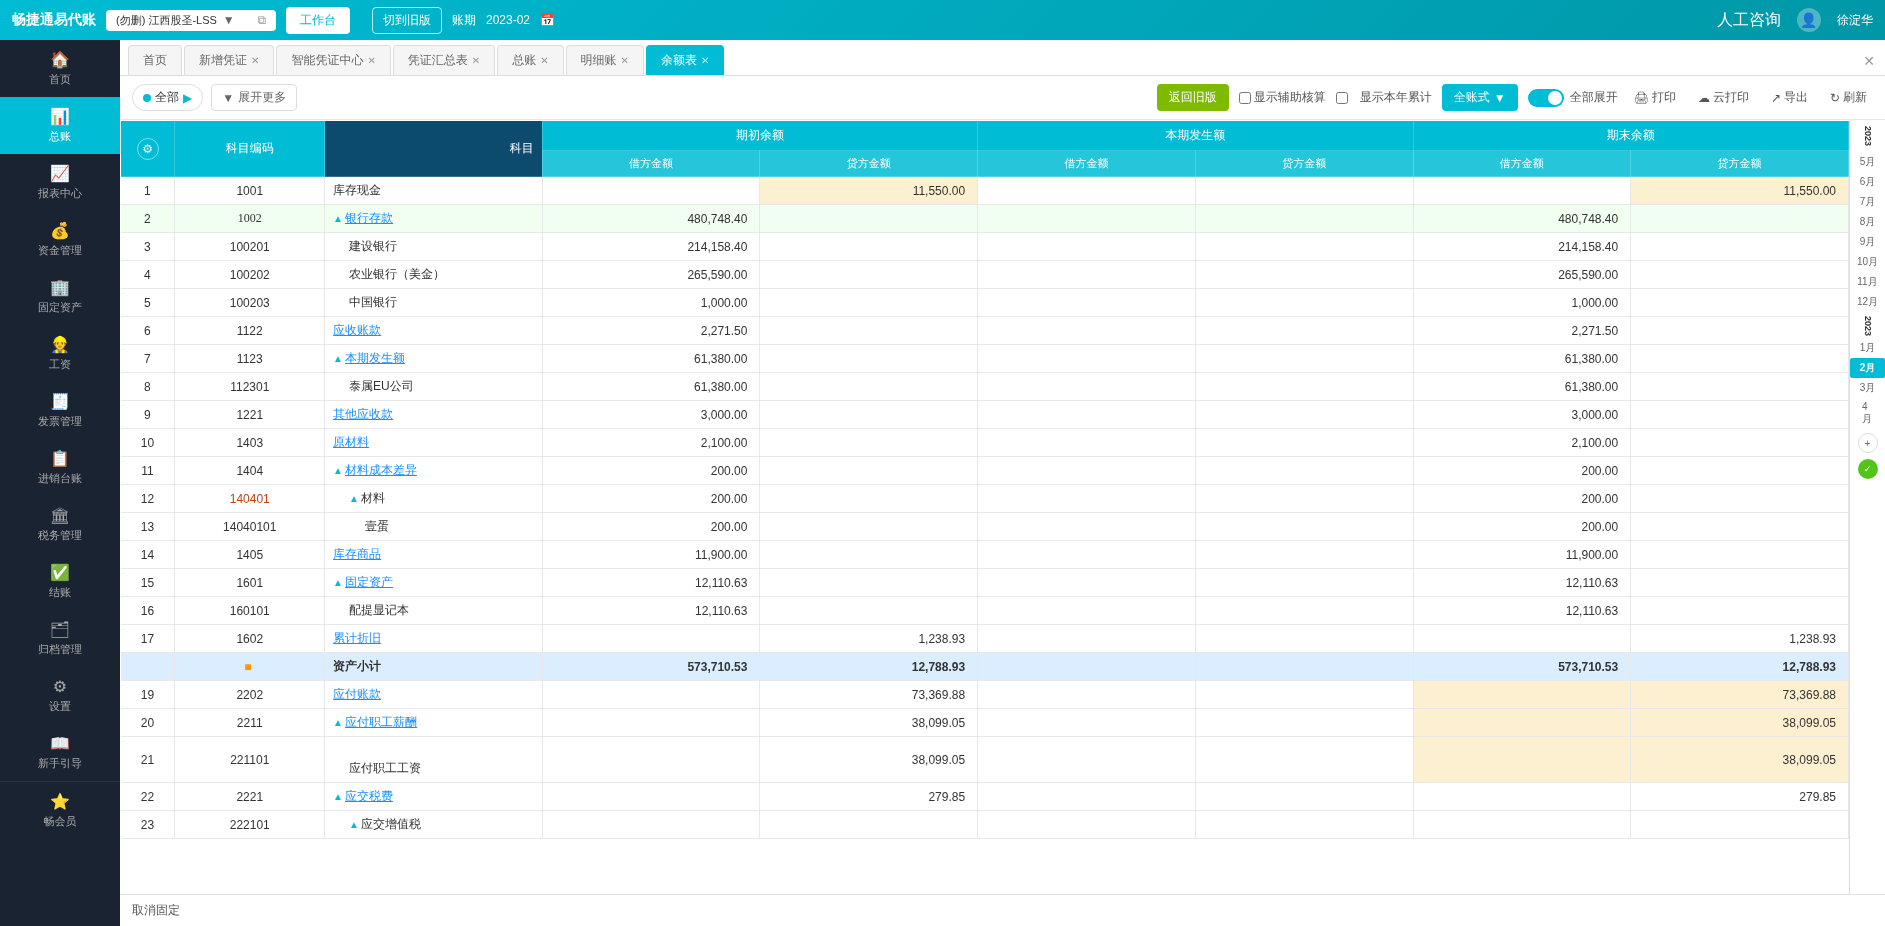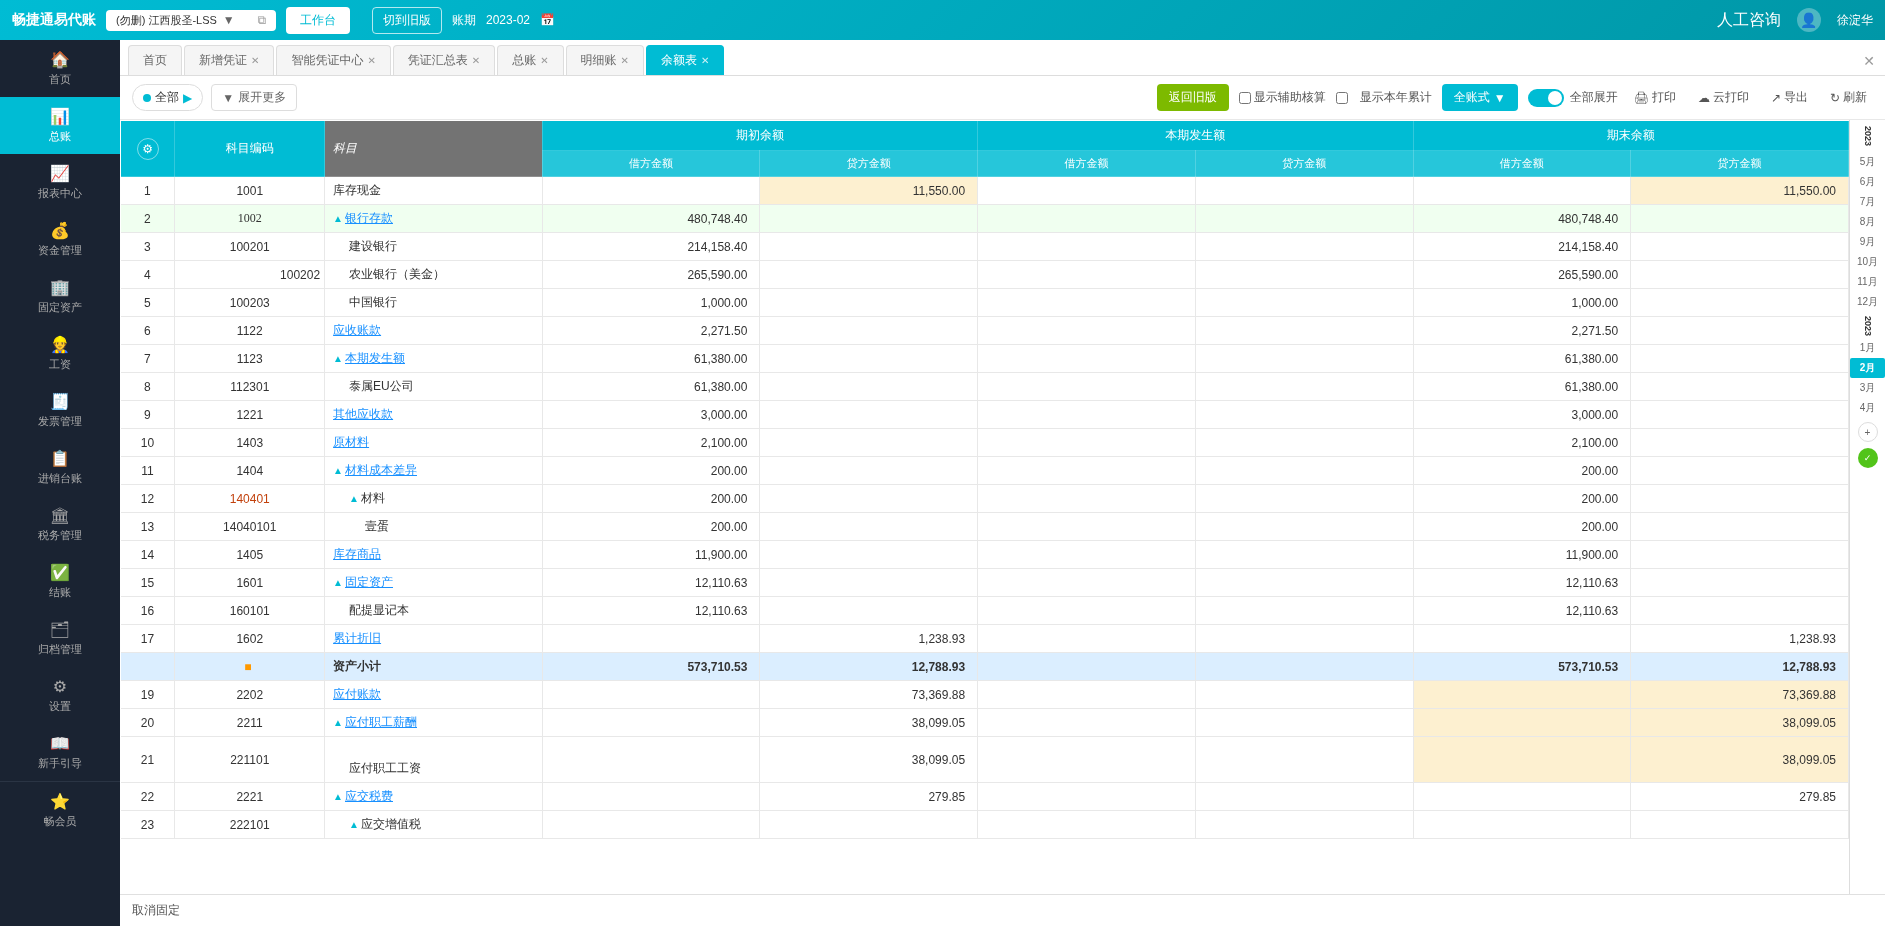--- a/index.html
+++ b/index.html
@@ -176,21 +176,21 @@
     <div style="flex:1;display:flex;overflow:hidden;">
 
       <div style="flex:1;overflow:auto;background:white;">
         <table style="width:100%;border-collapse:collapse;font-size:12px;">
           <thead>
             <tr>
               <th rowspan="2" style="background:#00bcd4;color:white;padding:6px 8px;text-align:center;border:1px solid rgba(255,255,255,0.2);width:40px;">
                 <div style="width:22px;height:22px;border-radius:50%;border:1px solid rgba(255,255,255,0.5);display:flex;align-items:center;justify-content:center;cursor:pointer;margin:auto;">⚙</div>
               </th>
               <th rowspan="2" style="background:#00bcd4;color:white;padding:6px 8px;text-align:center;border:1px solid rgba(255,255,255,0.2);width:110px;">科目编码</th>
-              <th rowspan="2" style="background:#737373;color:white;padding:6px 8px;text-align:left;border:1px solid rgba(255,255,255,0.2);width:160px;font-style:italic;">科目</th>
+              <th rowspan="2" style="background:#0c4a6e;color:white;padding:6px 8px;text-align:right;border:1px solid rgba(255,255,255,0.2);width:160px;">科目</th>
               <th colspan="2" style="background:#00bcd4;color:white;padding:6px 8px;text-align:center;border:1px solid rgba(255,255,255,0.2);">期初余额</th>
               <th colspan="2" style="background:#00bcd4;color:white;padding:6px 8px;text-align:center;border:1px solid rgba(255,255,255,0.2);">本期发生额</th>
               <th colspan="2" style="background:#00bcd4;color:white;padding:6px 8px;text-align:center;border:1px solid rgba(255,255,255,0.2);">期末余额</th>
             </tr>
             <tr>
               <th style="background:#26c6da;color:white;padding:5px 8px;text-align:center;border:1px solid rgba(255,255,255,0.2);font-size:11px;width:160px;">借方金额</th>
               <th style="background:#26c6da;color:white;padding:5px 8px;text-align:center;border:1px solid rgba(255,255,255,0.2);font-size:11px;width:160px;">贷方金额</th>
               <th style="background:#26c6da;color:white;padding:5px 8px;text-align:center;border:1px solid rgba(255,255,255,0.2);font-size:11px;width:160px;">借方金额</th>
               <th style="background:#26c6da;color:white;padding:5px 8px;text-align:center;border:1px solid rgba(255,255,255,0.2);font-size:11px;width:160px;">贷方金额</th>
               <th style="background:#26c6da;color:white;padding:5px 8px;text-align:center;border:1px solid rgba(255,255,255,0.2);font-size:11px;width:160px;">借方金额</th>
@@ -226,21 +226,21 @@
                 <td style="text-align: left; border-bottom: 1px solid rgb(232, 232, 232); border-right: 1px solid rgb(232, 232, 232); padding: 5px 4px 5px 24px;">建设银行</td>
                 <td style="text-align: right; padding: 5px 12px 5px 4px; border-bottom: 1px solid rgb(232, 232, 232); border-right: 1px solid rgb(232, 232, 232);">214,158.40</td>
                 <td style="text-align: right; padding: 5px 12px 5px 4px; border-bottom: 1px solid rgb(232, 232, 232); border-right: 1px solid rgb(232, 232, 232);"></td>
                 <td style="text-align: right; padding: 5px 12px 5px 4px; border-bottom: 1px solid rgb(232, 232, 232); border-right: 1px solid rgb(232, 232, 232);"></td>
                 <td style="text-align: right; padding: 5px 12px 5px 4px; border-bottom: 1px solid rgb(232, 232, 232); border-right: 1px solid rgb(232, 232, 232);"></td>
                 <td style="text-align: right; padding: 5px 12px 5px 4px; border-bottom: 1px solid rgb(232, 232, 232); border-right: 1px solid rgb(232, 232, 232);">214,158.40</td>
                 <td style="text-align: right; padding: 5px 12px 5px 4px; border-bottom: 1px solid rgb(232, 232, 232); border-right: 1px solid rgb(232, 232, 232);"></td>
               </tr>
               <tr>
                 <td style="text-align: center; border-bottom: 1px solid rgb(232, 232, 232); border-right: 1px solid rgb(232, 232, 232); padding: 5px 4px;">4</td>
-                <td style="text-align: right; border-bottom: 1px solid rgb(232, 232, 232); border-right: 1px solid rgb(232, 232, 232); padding: 5px 4px; color: rgb(51, 51, 51);">100202</td>
+                <td style="text-align: center; border-bottom: 1px solid rgb(232, 232, 232); border-right: 1px solid rgb(232, 232, 232); padding: 5px 4px; color: rgb(51, 51, 51);">100202</td>
                 <td style="text-align: left; border-bottom: 1px solid rgb(232, 232, 232); border-right: 1px solid rgb(232, 232, 232); padding: 5px 4px 5px 24px;">农业银行（美金）</td>
                 <td style="text-align: right; padding: 5px 12px 5px 4px; border-bottom: 1px solid rgb(232, 232, 232); border-right: 1px solid rgb(232, 232, 232);">265,590.00</td>
                 <td style="text-align: right; padding: 5px 12px 5px 4px; border-bottom: 1px solid rgb(232, 232, 232); border-right: 1px solid rgb(232, 232, 232);"></td>
                 <td style="text-align: right; padding: 5px 12px 5px 4px; border-bottom: 1px solid rgb(232, 232, 232); border-right: 1px solid rgb(232, 232, 232);"></td>
                 <td style="text-align: right; padding: 5px 12px 5px 4px; border-bottom: 1px solid rgb(232, 232, 232); border-right: 1px solid rgb(232, 232, 232);"></td>
                 <td style="text-align: right; padding: 5px 12px 5px 4px; border-bottom: 1px solid rgb(232, 232, 232); border-right: 1px solid rgb(232, 232, 232);">265,590.00</td>
                 <td style="text-align: right; padding: 5px 12px 5px 4px; border-bottom: 1px solid rgb(232, 232, 232); border-right: 1px solid rgb(232, 232, 232);"></td>
               </tr>
               <tr>
                 <td style="text-align: center; border-bottom: 1px solid rgb(232, 232, 232); border-right: 1px solid rgb(232, 232, 232); padding: 5px 4px;">5</td>
@@ -462,21 +462,21 @@
         <div style="padding:3px 0;width:100%;text-align:center;cursor:pointer;">7月</div>
         <div style="padding:3px 0;width:100%;text-align:center;cursor:pointer;">8月</div>
         <div style="padding:3px 0;width:100%;text-align:center;cursor:pointer;">9月</div>
         <div style="padding:3px 0;width:100%;text-align:center;cursor:pointer;">10月</div>
         <div style="padding:3px 0;width:100%;text-align:center;cursor:pointer;">11月</div>
         <div style="padding:3px 0;width:100%;text-align:center;cursor:pointer;">12月</div>
         <div style="font-size:9px;color:#333;font-weight:bold;padding:4px 0 2px;writing-mode:vertical-rl;text-orientation:mixed;">2023</div>
         <div style="padding:3px 0;width:100%;text-align:center;cursor:pointer;">1月</div>
         <div style="padding:3px 0;width:100%;text-align:center;cursor:pointer;background:#00bcd4;color:white;border-radius:2px;font-weight:bold;">2月</div>
         <div style="padding:3px 0;width:100%;text-align:center;cursor:pointer;">3月</div>
-        <div style="padding:3px 0;width:100%;text-align:center;cursor:pointer;">4月</div>
+        <div style="padding:3px 12px;width:100%;cursor:pointer;">4月</div>
         <div style="width:20px;height:20px;border-radius:50%;border:1px solid #ddd;display:flex;align-items:center;justify-content:center;cursor:pointer;margin:4px auto;font-size:10px;">+</div>
         <div style="width:20px;height:20px;border-radius:50%;background:#52c41a;color:white;display:flex;align-items:center;justify-content:center;cursor:pointer;margin:2px auto;font-size:9px;">✓</div>
       </div>
     </div>
 
     <div style="height:32px;background:white;border-top:1px solid #e0e0e0;display:flex;align-items:center;padding:0 12px;">
       <button style="background:transparent;border:none;cursor:pointer;font-size:12px;color:#555;display:flex;align-items:center;gap:4px;font-family:inherit;">取消固定</button>
     </div>
   </div>
 </div>

